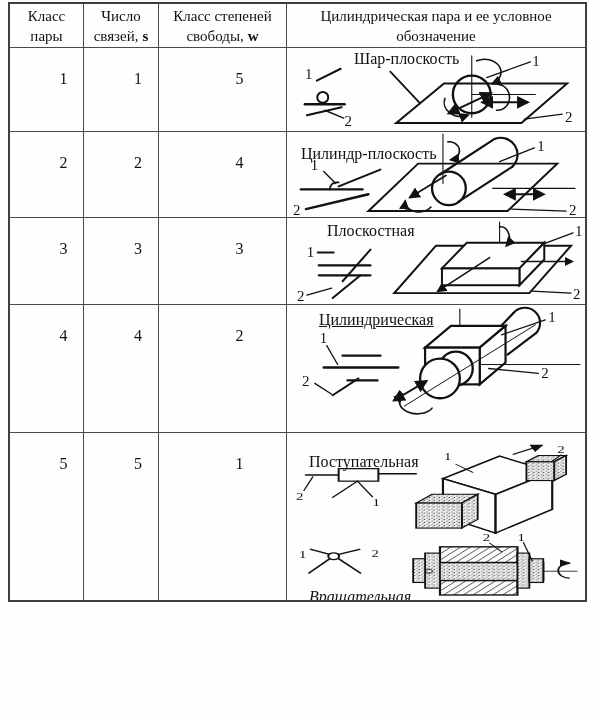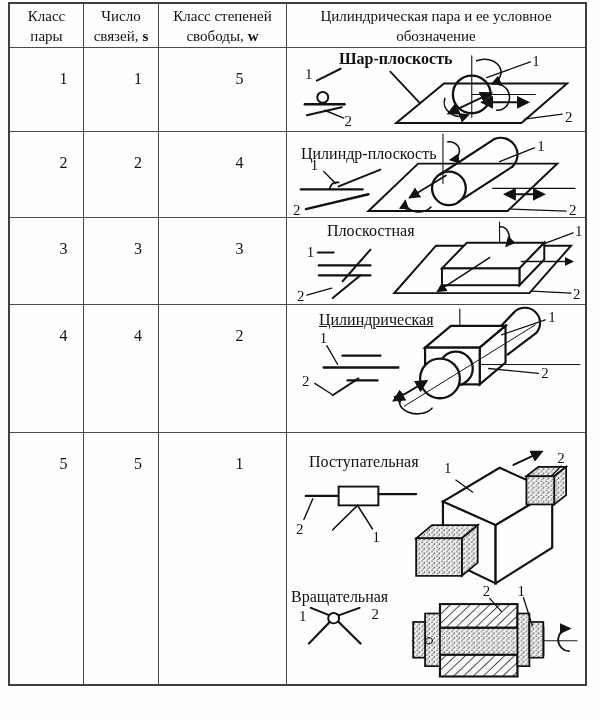--- a/index.html
+++ b/index.html
@@ -3,21 +3,21 @@
 <meta charset="utf-8">
 <style>
   html,body{margin:0;padding:0;}
   body{
     width:600px;height:720px;position:relative;overflow:hidden;
     background:#fefefe;
     font-family:"Liberation Serif","DejaVu Serif",serif;
     color:#111;
   }
   .tbl{
-    position:absolute;left:8px;top:2px;width:579px;height:684px;
+    position:absolute;left:8px;top:2px;width:579px;height:600px;
     box-sizing:border-box;border:2px solid #3f3f3f;
     display:grid;
     grid-template-columns:74px 75px 128px auto;
     grid-template-rows:44px 84px 86px 87px 128px auto;
     background:#fefefe;
   }
   .cell{
     box-sizing:border-box;
     border-right:1px solid #4a4a4a;
     border-bottom:1px solid #4a4a4a;
@@ -61,21 +61,21 @@
   </div>
   <div class="cell head lastcol">
     <div>Цилиндрическая пара и ее условное</div>
     <div>обозначение</div>
   </div>
 
   <div class="cell num">1</div>
   <div class="cell num">1</div>
   <div class="cell num">5</div>
   <div class="cell diagcell lastcol">
-    <span class="ptitle" style="left:52px;top:2px;font-weight:bold;">Шар-плоскость</span>
+    <span class="ptitle" style="left:67px;top:2px;">Шар-плоскость</span>
     <svg class="dsvg" viewBox="0 0 300 84" preserveAspectRatio="none">
       <defs>
         <marker id="m1" viewBox="0 0 10 10" refX="8" refY="5" markerWidth="6.5" markerHeight="6.5" orient="auto-start-reverse">
             <path d="M0,0L10,5L0,10z" fill="#111"></path>
           </marker>
       </defs>
       <g stroke="#111" fill="none" stroke-width="2" stroke-linecap="round">
 
         <line x1="30" y1="33" x2="54" y2="21"></line>
         <circle cx="36" cy="50" r="5.5"></circle>
@@ -222,21 +222,21 @@
       <text x="263" y="17">1</text>
       <text x="256" y="74">2</text>
     </svg>
   </div>
 
   <div class="cell num lastrow">5</div>
   <div class="cell num lastrow">5</div>
   <div class="cell num lastrow">1</div>
   <div class="cell diagcell lastcol lastrow">
     <span class="ptitle" style="left:22px;top:20px;">Поступательная</span>
-    <span class="ptitle" style="left:4px;top:155px;">Вращательная</span>
+    <span class="ptitle" style="left:22px;top:155px;font-style:italic;">Вращательная</span>
     <svg class="dsvg" viewBox="0 0 300 267" preserveAspectRatio="none">
       <defs>
         <marker id="m5" viewBox="0 0 10 10" refX="8" refY="5" markerWidth="6.5" markerHeight="6.5" orient="auto-start-reverse">
             <path d="M0,0L10,5L0,10z" fill="#111"></path>
           </marker>
         <pattern id="stip" width="5" height="5" patternUnits="userSpaceOnUse">
           <rect width="5" height="5" fill="#f2f0ee"></rect>
           <circle cx="1" cy="1.3" r="0.75" fill="#4c4c4c"></circle>
           <circle cx="3.4" cy="3.1" r="0.8" fill="#3c3c3c"></circle>
           <circle cx="2.1" cy="4.4" r="0.6" fill="#5a5a5a"></circle>

